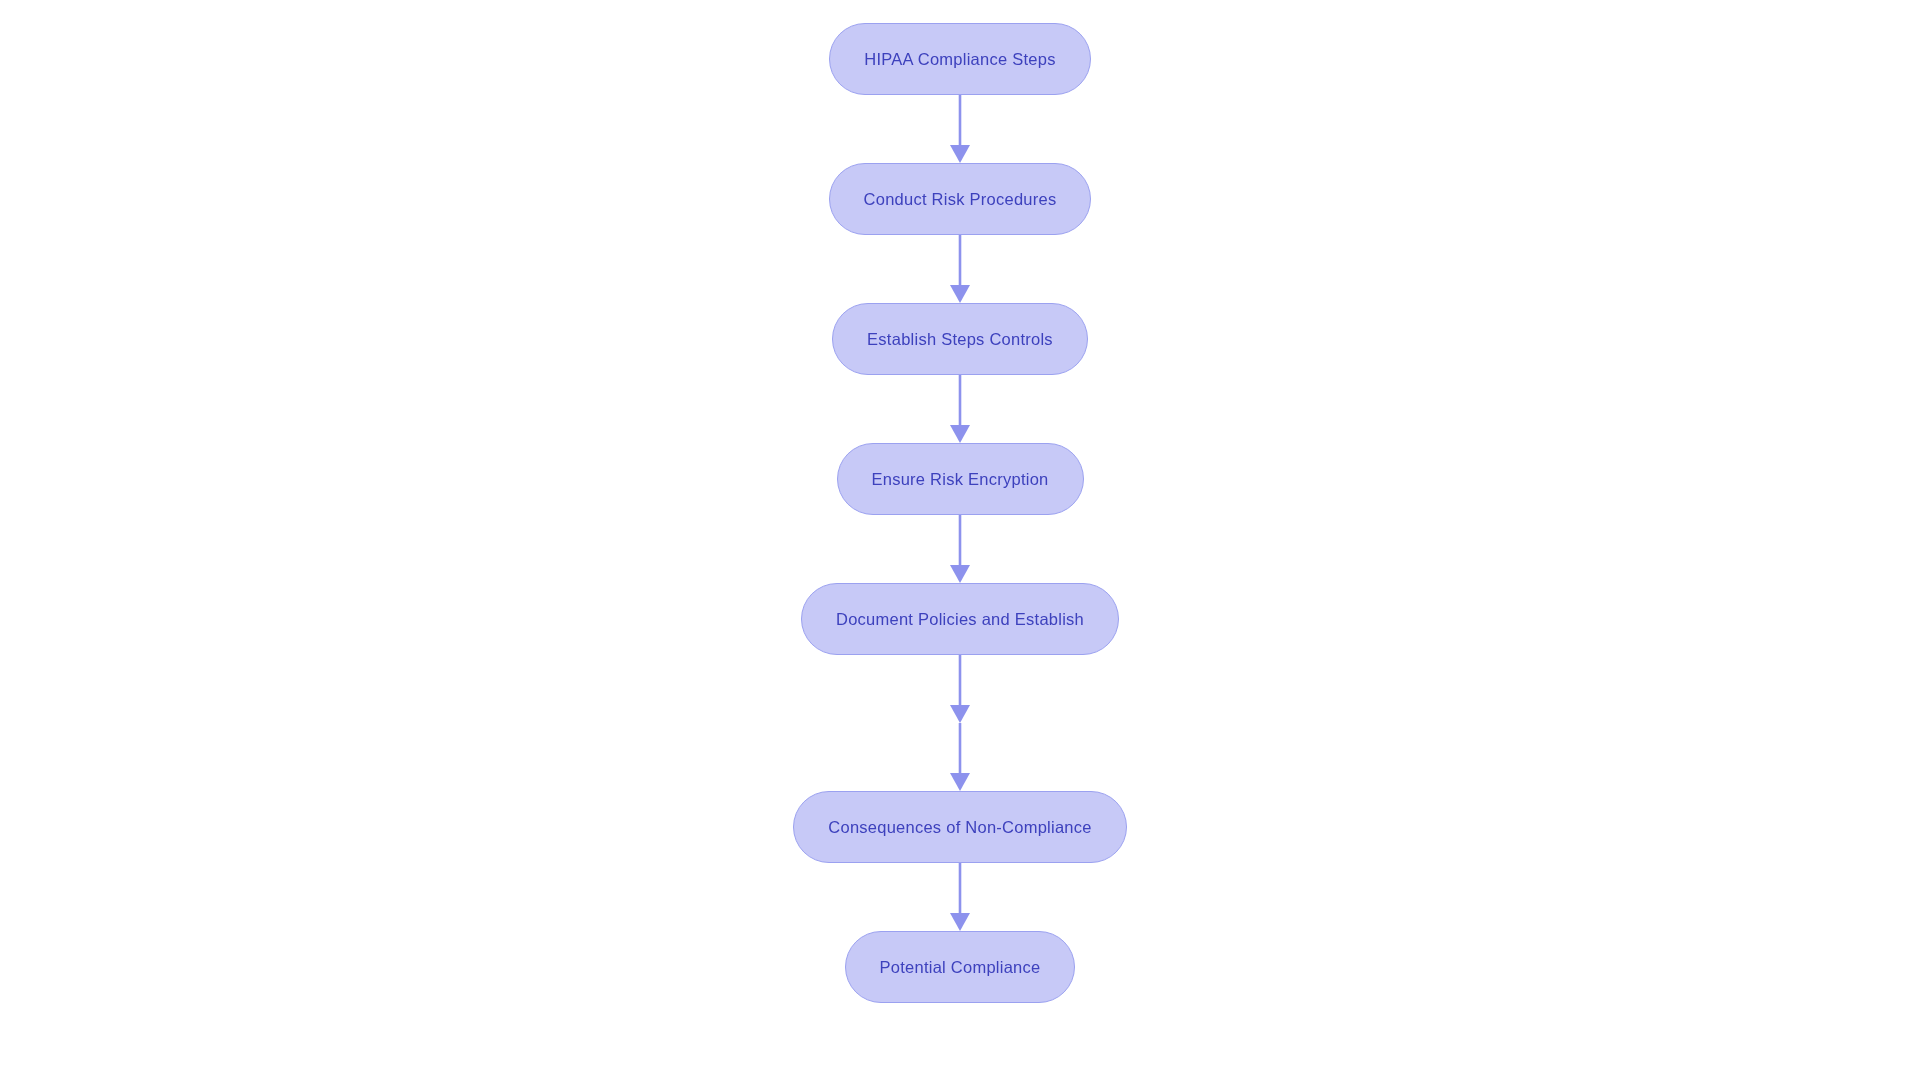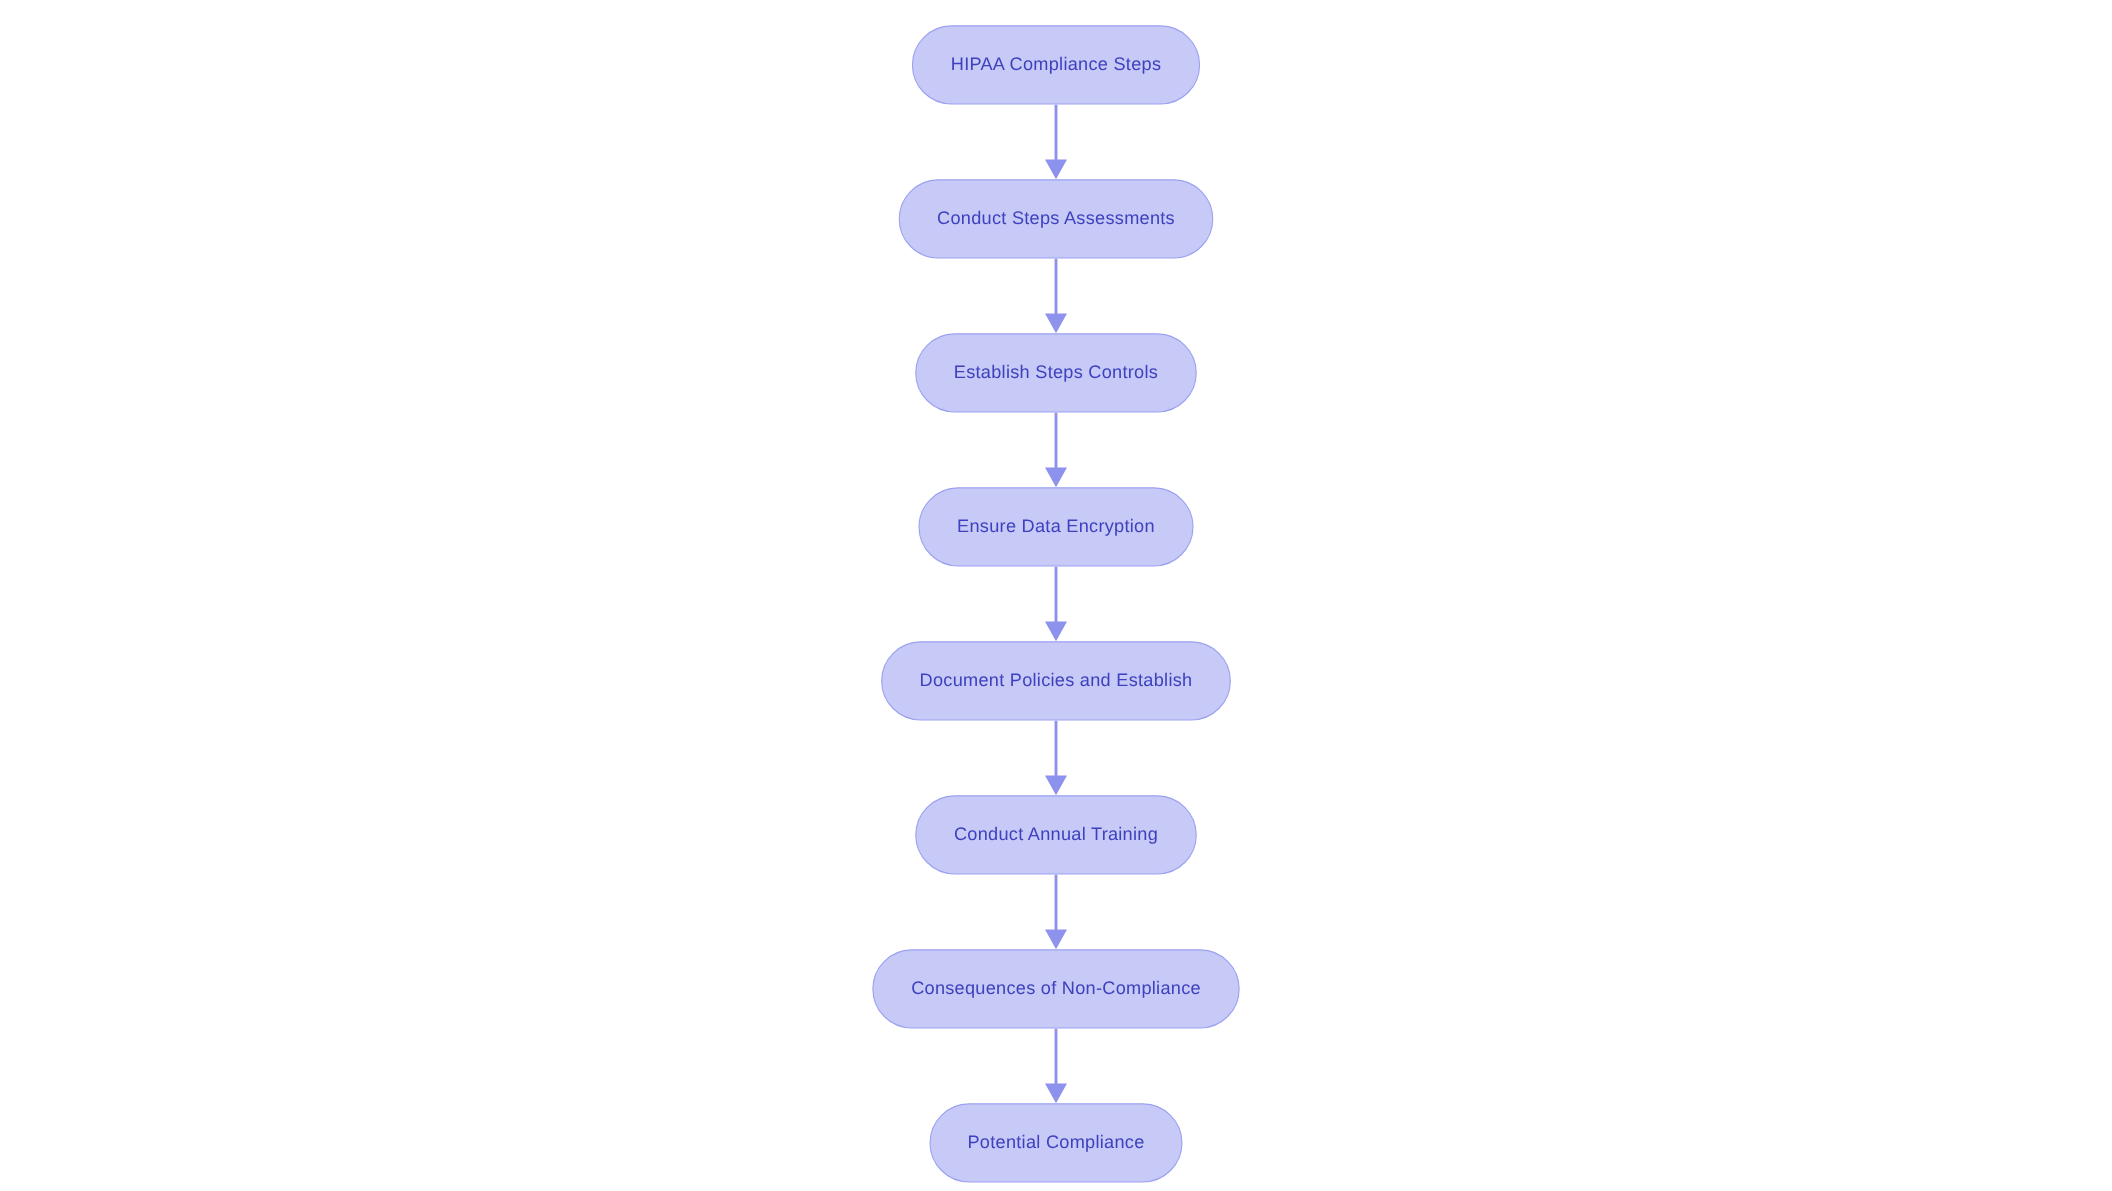--- a/index.html
+++ b/index.html
@@ -54,49 +54,48 @@
 
 <div class="canvas">
 
   <div class="node">HIPAA Compliance Steps</div>
 
   <svg class="connector" viewBox="0 0 24 68">
     <line x1="12" y1="0" x2="12" y2="51" stroke="currentColor" stroke-width="2.6"></line>
     <polygon points="2,50 22,50 12,68" fill="currentColor"></polygon>
   </svg>
 
-  <div class="node">Conduct Steps Assessments</div>
+  <div class="node">Conduct Risk Procedures</div>
 
   <svg class="connector" viewBox="0 0 24 68">
     <line x1="12" y1="0" x2="12" y2="51" stroke="currentColor" stroke-width="2.6"></line>
     <polygon points="2,50 22,50 12,68" fill="currentColor"></polygon>
   </svg>
 
   <div class="node">Establish Steps Controls</div>
 
   <svg class="connector" viewBox="0 0 24 68">
     <line x1="12" y1="0" x2="12" y2="51" stroke="currentColor" stroke-width="2.6"></line>
     <polygon points="2,50 22,50 12,68" fill="currentColor"></polygon>
   </svg>
 
-  <div class="node">Ensure Data Encryption</div>
+  <div class="node">Ensure Risk Encryption</div>
 
   <svg class="connector" viewBox="0 0 24 68">
     <line x1="12" y1="0" x2="12" y2="51" stroke="currentColor" stroke-width="2.6"></line>
     <polygon points="2,50 22,50 12,68" fill="currentColor"></polygon>
   </svg>
 
   <div class="node">Document Policies and Establish</div>
 
   <svg class="connector" viewBox="0 0 24 68">
     <line x1="12" y1="0" x2="12" y2="51" stroke="currentColor" stroke-width="2.6"></line>
     <polygon points="2,50 22,50 12,68" fill="currentColor"></polygon>
   </svg>
 
-  <div class="node">Conduct Annual Training</div>
 
   <svg class="connector" viewBox="0 0 24 68">
     <line x1="12" y1="0" x2="12" y2="51" stroke="currentColor" stroke-width="2.6"></line>
     <polygon points="2,50 22,50 12,68" fill="currentColor"></polygon>
   </svg>
 
   <div class="node">Consequences of Non-Compliance</div>
 
   <svg class="connector" viewBox="0 0 24 68">
     <line x1="12" y1="0" x2="12" y2="51" stroke="currentColor" stroke-width="2.6"></line>

